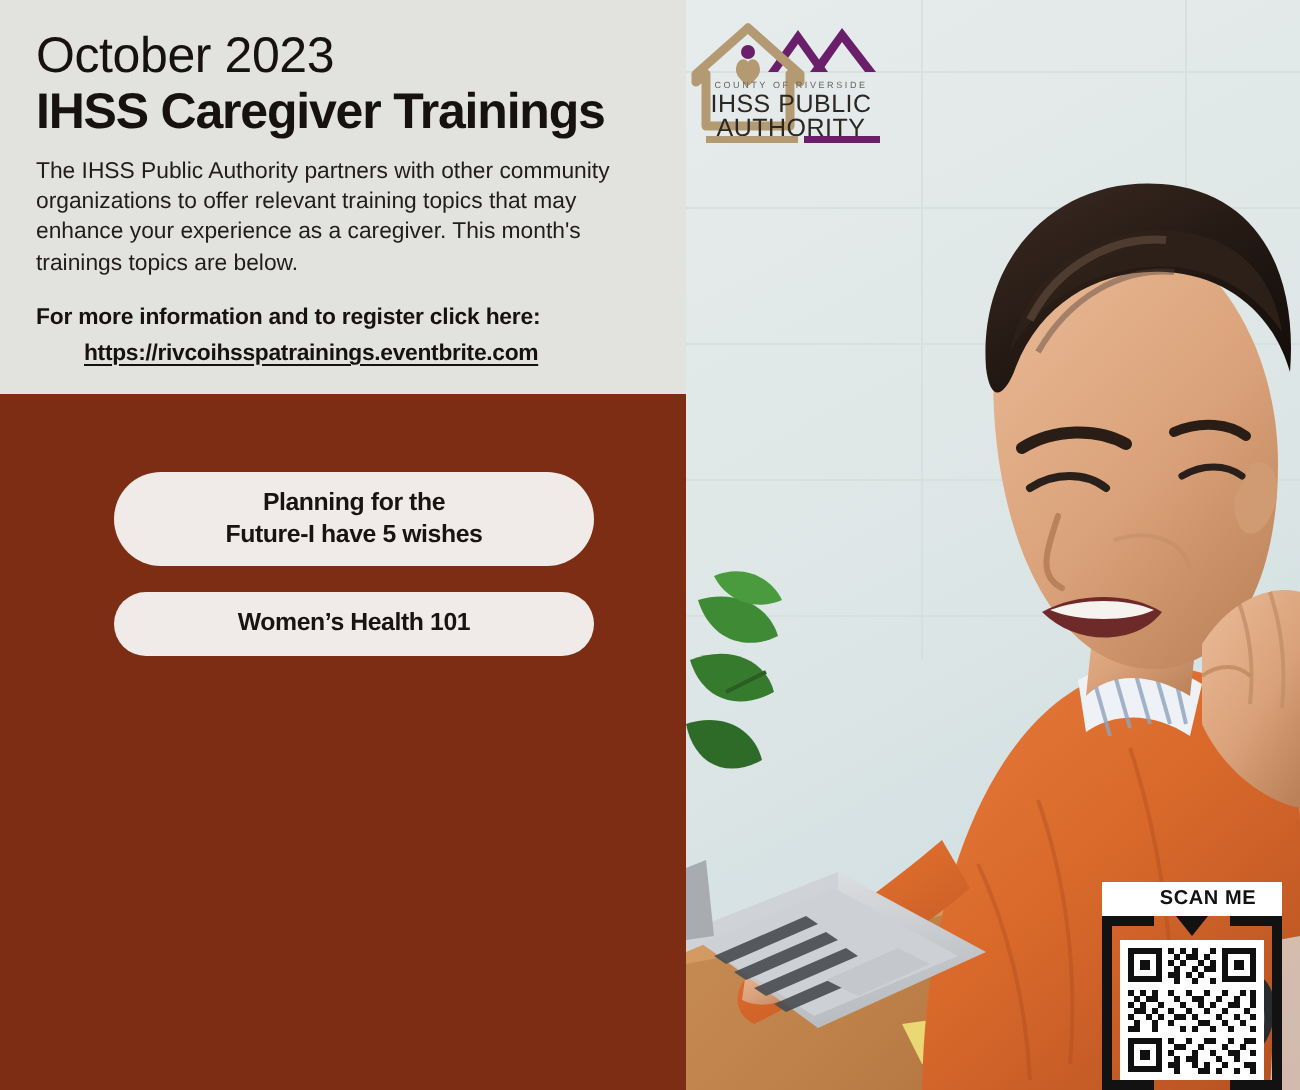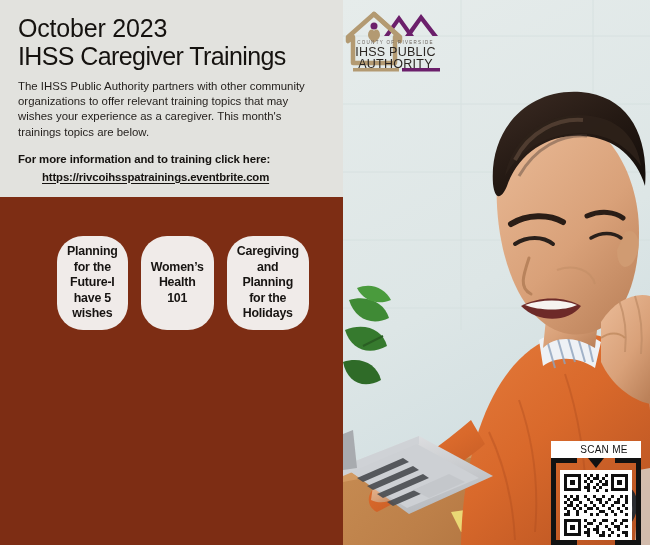--- a/index.html
+++ b/index.html
@@ -16,21 +16,21 @@
     background:#15803d;
   }
   #header-panel{
     position:absolute;left:0;top:0;width:343px;height:197px;
     background:#e2e2de;box-sizing:border-box;padding:14px 16px 0 18px;
   }
   .title-line{
     font-size:25px;line-height:28px;font-weight:400;color:#15120f;
     letter-spacing:-0.2px;white-space:nowrap;
   }
-  .title-line.second{letter-spacing:-0.6px;}
+  .title-line.second{letter-spacing:-0.6px;font-weight:bold;}
   #body-copy{
     margin-top:9px;font-size:11.4px;line-height:15.2px;color:#211d1a;
     max-width:303px;
   }
   #cta-block{margin-top:12px;}
   #cta-label{
     font-size:11.4px;line-height:15px;font-weight:700;color:#15120f;
     letter-spacing:-0.1px;
   }
   #cta-url{
@@ -41,21 +41,21 @@
     margin-left:24px;
   }
 
   
   #topics-panel{
     position:absolute;left:0;top:197px;width:343px;height:348px;
     background:#7d2d14;
   }
   #topics-list{
     position:absolute;left:57px;top:39px;width:240px;
-    display:flex;flex-direction:row;gap:13px;
+    display:flex;flex-direction:column;gap:13px;
   }
   .topic-pill{
     background:#f0ebe9;border-radius:26px;
     display:flex;align-items:center;justify-content:center;
     text-align:center;
     font-size:12.4px;font-weight:700;line-height:15.5px;
     color:#171412;letter-spacing:-0.2px;
     padding:8px 10px;min-height:30px;box-sizing:border-box;
   }
   .topic-pill.two-line{min-height:41px;}
@@ -71,65 +71,59 @@
   #logo{position:absolute;left:343px;top:6px;width:100px;height:66px;}
   .logo-svg{display:block;width:100px;height:66px;}
 
   
   #qr-block{position:absolute;left:551px;top:441px;width:92px;height:104px;}
   #scan-banner{
     position:relative;width:90px;height:17px;background:#ffffff;
     display:flex;align-items:center;justify-content:center;
   }
   #scan-label{
-    font-size:10px;font-weight:400;color:#121212;letter-spacing:0.3px;margin-left:16px;
+    font-size:10px;font-weight:700;color:#121212;letter-spacing:0.3px;margin-left:16px;
   }
   #qr-frame{
     position:relative;width:90px;height:87px;margin-top:0;
   }
   .qr-svg{display:block;width:90px;height:87px;}
 </style>
 </head>
 <body>
 
 <div id="poster">
 
   <div id="left-column">
 
     <div id="header-panel">
       <div class="title-line">October 2023</div>
       <div class="title-line second">IHSS Caregiver Trainings</div>
-      <div id="body-copy">The IHSS Public Authority partners with other community organizations to offer relevant training topics that may wishes your experience as a caregiver. This month's trainings topics are below.</div>
+      <div id="body-copy">The IHSS Public Authority partners with other community organizations to offer relevant training topics that may enhance your experience as a caregiver. This month's trainings topics are below.</div>
       <div id="cta-block">
-        <div id="cta-label">For more information and to training click here:</div>
+        <div id="cta-label">For more information and to register click here:</div>
         <a id="cta-url" href="#">https://rivcoihsspatrainings.eventbrite.com</a>
       </div>
     </div>
 
     <div id="topics-panel">
       <div id="topics-list">
 
         <div class="topic-pill two-line">
           <span>
             <span>Planning for the</span><br>
             <span>Future-I have 5 wishes</span>
           </span>
         </div>
 
 
         <div class="topic-pill">
           <span>Women’s Health 101</span>
         </div>
 
-        <div class="topic-pill two-line">
-          <span>
-            <span>Caregiving and Planning</span><br>
-            <span>for the Holidays</span>
-          </span>
-        </div>
 
 
       </div>
     </div>
   </div>
 
   <div id="photo">
     <svg class="photo-svg" viewBox="0 0 307 545" preserveAspectRatio="none">
       <defs>
         <linearGradient id="wallGrad" x1="0" y1="0" x2="0.3" y2="1">

